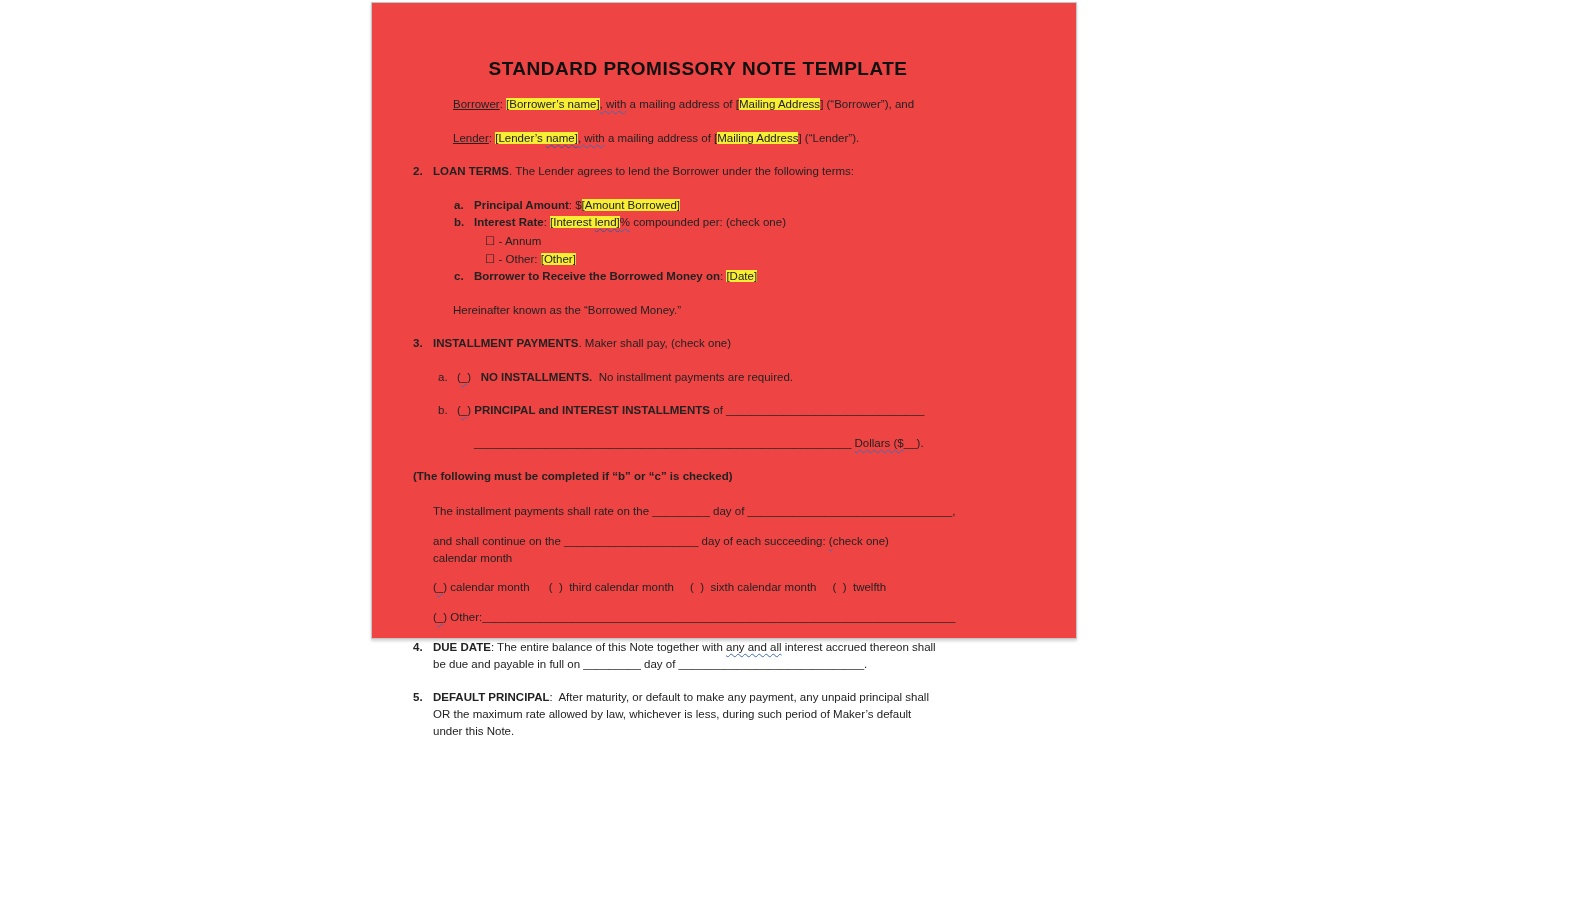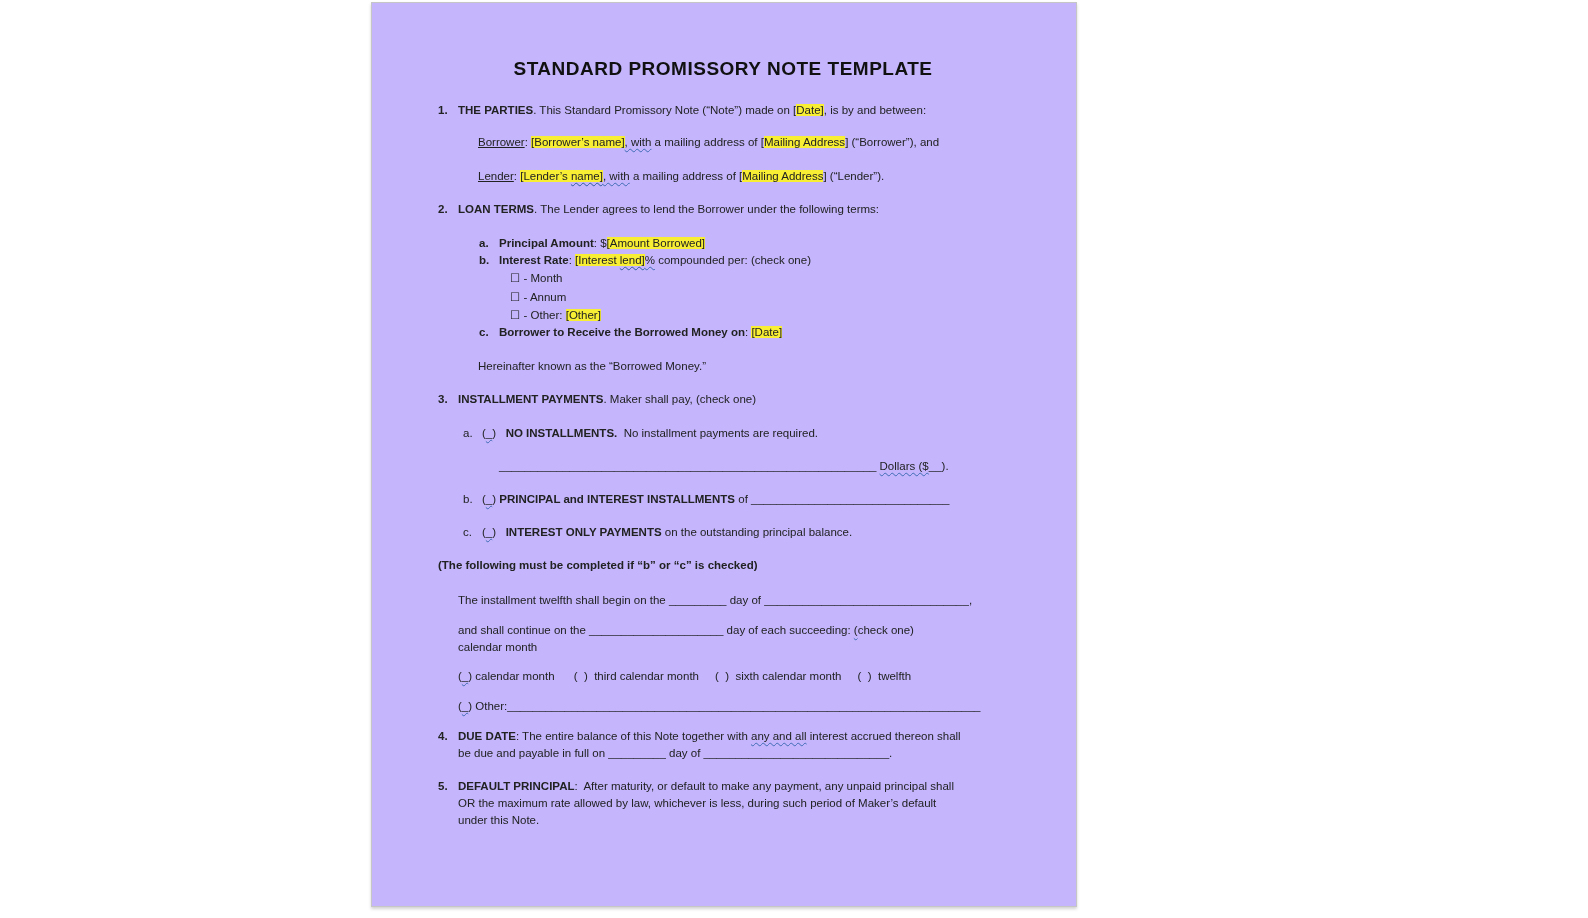--- a/index.html
+++ b/index.html
@@ -13,26 +13,25 @@
     width: 1588px;
     height: 918px;
     background: #ffffff;
     overflow: hidden;
   }
   .page {
     position: absolute;
     left: 371px;
     top: 2px;
     width: 706px;
-    height: 905px;
+    height: 637px;
     box-sizing: border-box;
-    background: #c4b5fd;
+    background: #ef4444;
     border: 1px solid #c6c6c6;
     box-shadow: 0 2px 3px rgba(0,0,0,0.18);
-    padding-left: 25px;
   }
   .content {
     margin-left: 41px;
     width: 570px;
     color: #222222;
     font-size: 11.5px;
   }
   .title {
     margin: 54px 0 0 0;
     text-align: center;
@@ -60,38 +59,35 @@
   .hl.g { text-decoration-color: #2f5c9e; }
   .hang { display: inline-block; }
 </style>
 </head>
 <body>
 
 <div class="canvas">
   <div class="page">
     <div class="content" id="doc-content">
       <h1 class="title">STANDARD PROMISSORY NOTE TEMPLATE</h1>
-    <div class="line" style="margin-top: 21px;"><span class="b hang" style="width: 20px;">1.</span><span class="b">THE PARTIES</span><span>. This Standard Promissory Note (“Note”) made on [</span><span class="hl">Date]</span><span>, is by and between:</span></div>
         <div class="line" style="margin-top: 15px; margin-left: 40px;"><span class="u">Borrower</span><span>: </span><span class="hl">[Borrower’s name]</span><span class="g">, with</span><span> a mailing address of [</span><span class="hl">Mailing Address</span><span>] (“Borrower”), and</span></div>
         <div class="line" style="margin-top: 17px; margin-left: 40px;"><span class="u">Lender</span><span>: </span><span class="hl">[Lender’s </span><span class="hl g">name]</span><span class="g">, with</span><span> a mailing address of [</span><span class="hl">Mailing Address</span><span>] (“Lender”).</span></div>
         <div class="line" style="margin-top: 16px;"><span class="b hang" style="width: 20px;">2.</span><span class="b">LOAN TERMS</span><span>. The Lender agrees to lend the Borrower under the following terms:</span></div>
         <div class="line" style="margin-top: 17px; margin-left: 41px;"><span class="b hang" style="width: 20px;">a.</span><span class="b">Principal Amount</span><span>: $</span><span class="hl">[Amount Borrowed]</span></div>
         <div class="line" style="margin-top: 0px; margin-left: 41px;"><span class="b hang" style="width: 20px;">b.</span><span class="b">Interest Rate</span><span>: </span><span class="hl">[Interest </span><span class="hl g">lend]</span><span class="g">%</span><span> compounded per: (check one)</span></div>
-        <div class="line" style="margin-top: 1px; margin-left: 72px;"><span>☐</span><span> - Month</span></div>
         <div class="line" style="margin-top: 2px; margin-left: 72px;"><span>☐</span><span> - Annum</span></div>
         <div class="line" style="margin-top: 1px; margin-left: 72px;"><span>☐</span><span> - Other: </span><span class="hl">[Other]</span></div>
         <div class="line" style="margin-top: 0px; margin-left: 41px;"><span class="b hang" style="width: 20px;">c.</span><span class="b">Borrower to Receive the Borrowed Money on</span><span>: </span><span class="hl">[Date]</span></div>
         <div class="line" style="margin-top: 17px; margin-left: 40px;"><span>Hereinafter known as the “Borrowed Money.”</span></div>
         <div class="line" style="margin-top: 16px;"><span class="b hang" style="width: 20px;">3.</span><span class="b">INSTALLMENT PAYMENTS</span><span>. Maker shall pay, (check one)</span></div>
         <div class="line" style="margin-top: 17px; margin-left: 25px;"><span class="hang" style="width: 19px;">a.</span><span>(</span><span class="g">_</span><span>)   </span><span class="b">NO INSTALLMENTS.</span><span>  No installment payments are required.</span></div>
+        <div class="line" style="margin-top: 16px; margin-left: 25px;"><span class="hang" style="width: 19px;">b.</span><span>(</span><span class="g">_</span><span>) </span><span class="b">PRINCIPAL and INTEREST INSTALLMENTS</span><span> of </span><span>_______________________________</span></div>
         <div class="line" style="margin-top: 16px; margin-left: 61px;"><span>___________________________________________________________</span><span> </span><span class="g">Dollars ($</span><span>__</span><span>).</span></div>
-        <div class="line" style="margin-top: 16px; margin-left: 25px;"><span class="hang" style="width: 19px;">b.</span><span>(</span><span class="g">_</span><span>) </span><span class="b">PRINCIPAL and INTEREST INSTALLMENTS</span><span> of </span><span>_______________________________</span></div>
-        <div class="line" style="margin-top: 16px; margin-left: 25px;"><span class="hang" style="width: 19px;">c.</span><span>(</span><span class="g">_</span><span>)   </span><span class="b">INTEREST ONLY PAYMENTS</span><span> on the outstanding principal balance.</span></div>
         <div class="line" style="margin-top: 16px; "><span class="b">(The following must be completed if “b” or “c” is checked)</span></div>
-        <div class="line" style="margin-top: 18px; margin-left: 20px;"><span>The installment twelfth shall begin on the </span><span>_________</span><span> day of </span><span>________________________________</span><span>,</span></div>
+        <div class="line" style="margin-top: 18px; margin-left: 20px;"><span>The installment payments shall rate on the </span><span>_________</span><span> day of </span><span>________________________________</span><span>,</span></div>
         <div class="line" style="margin-top: 13px; margin-left: 20px;"><span>and shall continue on the </span><span>_____________________</span><span> day of each succeeding: </span><span class="g">(</span><span>check one)</span></div>
         <div class="line" style="margin-top: 0px; margin-left: 20px;"><span>calendar month</span></div>
         <div class="line" style="margin-top: 12px; margin-left: 20px;"><span>(</span><span class="g">_</span><span>) calendar month      (  )  third calendar month     (  )  sixth calendar month     (  )  twelfth</span></div>
         <div class="line" style="margin-top: 13px; margin-left: 20px;"><span>(</span><span class="g">_</span><span>) Other:</span><span>__________________________________________________________________________</span></div>
         <div class="line" style="margin-top: 13px;"><span class="b hang" style="width: 20px;">4.</span><span class="b">DUE DATE</span><span>: The entire balance of this Note together with </span><span class="g">any and all</span><span> interest accrued thereon shall</span></div>
         <div class="line" style="margin-top: 0px; margin-left: 20px;"><span>be due and payable in full on </span><span>_________</span><span> day of </span><span>_____________________________</span><span>.</span></div>
         <div class="line" style="margin-top: 16px;"><span class="b hang" style="width: 20px;">5.</span><span class="b">DEFAULT PRINCIPAL</span><span>:  After maturity, or default to make any payment, any unpaid principal shall</span></div>
         <div class="line" style="margin-top: 0px; margin-left: 20px;"><span>OR the maximum rate allowed by law, whichever is less, during such period of Maker’s default</span></div>
         <div class="line" style="margin-top: 0px; margin-left: 20px;"><span>under this Note.</span></div>
       </div>

